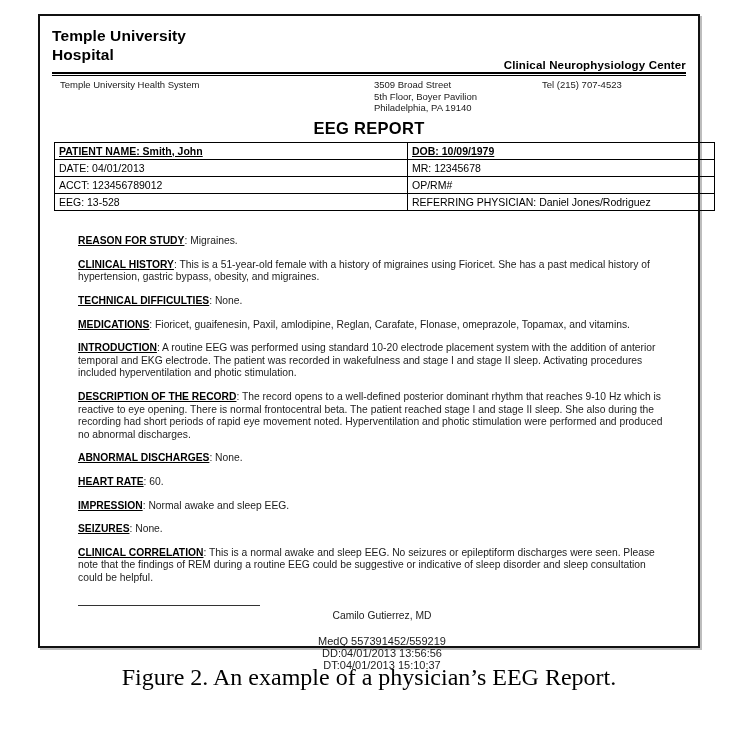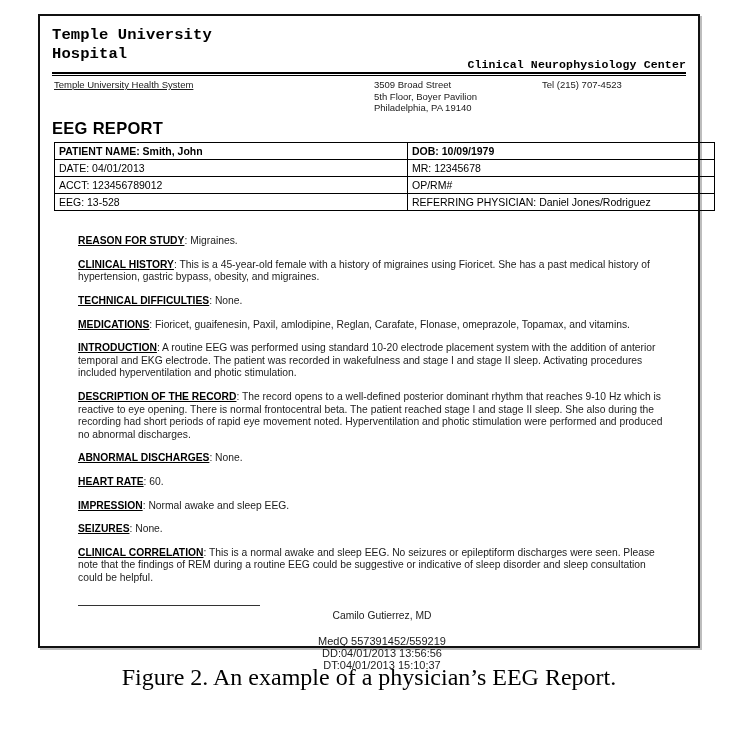--- a/index.html
+++ b/index.html
@@ -32,21 +32,20 @@
   .page-inner {
     padding: 10px 12px 0 12px;
     height: 100%;
     box-sizing: border-box;
   }
 
   
   .letterhead {
     position: relative;
     height: 46px;
-    font-family: Liberation Mono, monospace;
   }
   .org-name {
     font-size: 15.5px;
     font-weight: bold;
     line-height: 19px;
     letter-spacing: 0.1px;
     white-space: pre-line;
   }
   .center-name {
     position: absolute;
@@ -72,39 +71,38 @@
   .addr-strip {
     position: relative;
     height: 40px;
     margin-top: 3px;
     font-size: 9.5px;
     line-height: 11.5px;
     color: #1a1a1a;
   }
   .addr-left {
     position: absolute;
-    left: 2px;
+    left: 8px;
     top: 0;
-    text-decoration: underline;
   }
   .addr-mid {
     position: absolute;
     left: 322px;
     top: 0;
     white-space: pre-line;
   }
   .addr-right {
     position: absolute;
     left: 490px;
     top: 0;
   }
 
   
   .report-title {
-    text-align: left;
+    text-align: center;
     font-size: 16.5px;
     font-weight: bold;
     letter-spacing: 0.3px;
     margin: 0 0 4px 0;
   }
 
   
   table.info {
     width: 644px;
     border-collapse: collapse;
@@ -114,21 +112,21 @@
   table.info td {
     border: 1px solid #000000;
     font-size: 10.5px;
     line-height: 12px;
     padding: 1px 4px 2px 4px;
     vertical-align: middle;
     height: 13px;
   }
   table.info td.col-a { width: 344px; }
   table.info td.col-b { width: 298px; }
-  table.info tr.bold td { font-weight: bold; }
+  table.info tr.bold td { font-weight: bold; text-decoration: underline; }
 
   
   .body-area {
     padding: 14px 18px 0 26px;
   }
   .section {
     margin-bottom: 11px;
     font-size: 10.3px;
     line-height: 12.6px;
     color: #141414;
@@ -226,21 +224,21 @@
       </tbody>
     </table>
 
     <div class="body-area">
 
       <p class="section">
         <span class="sec-label">REASON FOR STUDY</span><span class="sec-text">:  Migraines.</span>
       </p>
 
       <p class="section">
-        <span class="sec-label">CLINICAL HISTORY</span><span class="sec-text">:  This is a 45-year-old female with a history of migraines using Fioricet.  She has a past medical history of hypertension, gastric bypass, obesity, and migraines.</span>
+        <span class="sec-label">CLINICAL HISTORY</span><span class="sec-text">:  This is a 51-year-old female with a history of migraines using Fioricet.  She has a past medical history of hypertension, gastric bypass, obesity, and migraines.</span>
       </p>
 
       <p class="section">
         <span class="sec-label">TECHNICAL DIFFICULTIES</span><span class="sec-text">:  None.</span>
       </p>
 
       <p class="section">
         <span class="sec-label">MEDICATIONS</span><span class="sec-text">:  Fioricet, guaifenesin, Paxil, amlodipine, Reglan, Carafate, Flonase, omeprazole, Topamax, and vitamins.</span>
       </p>
 

